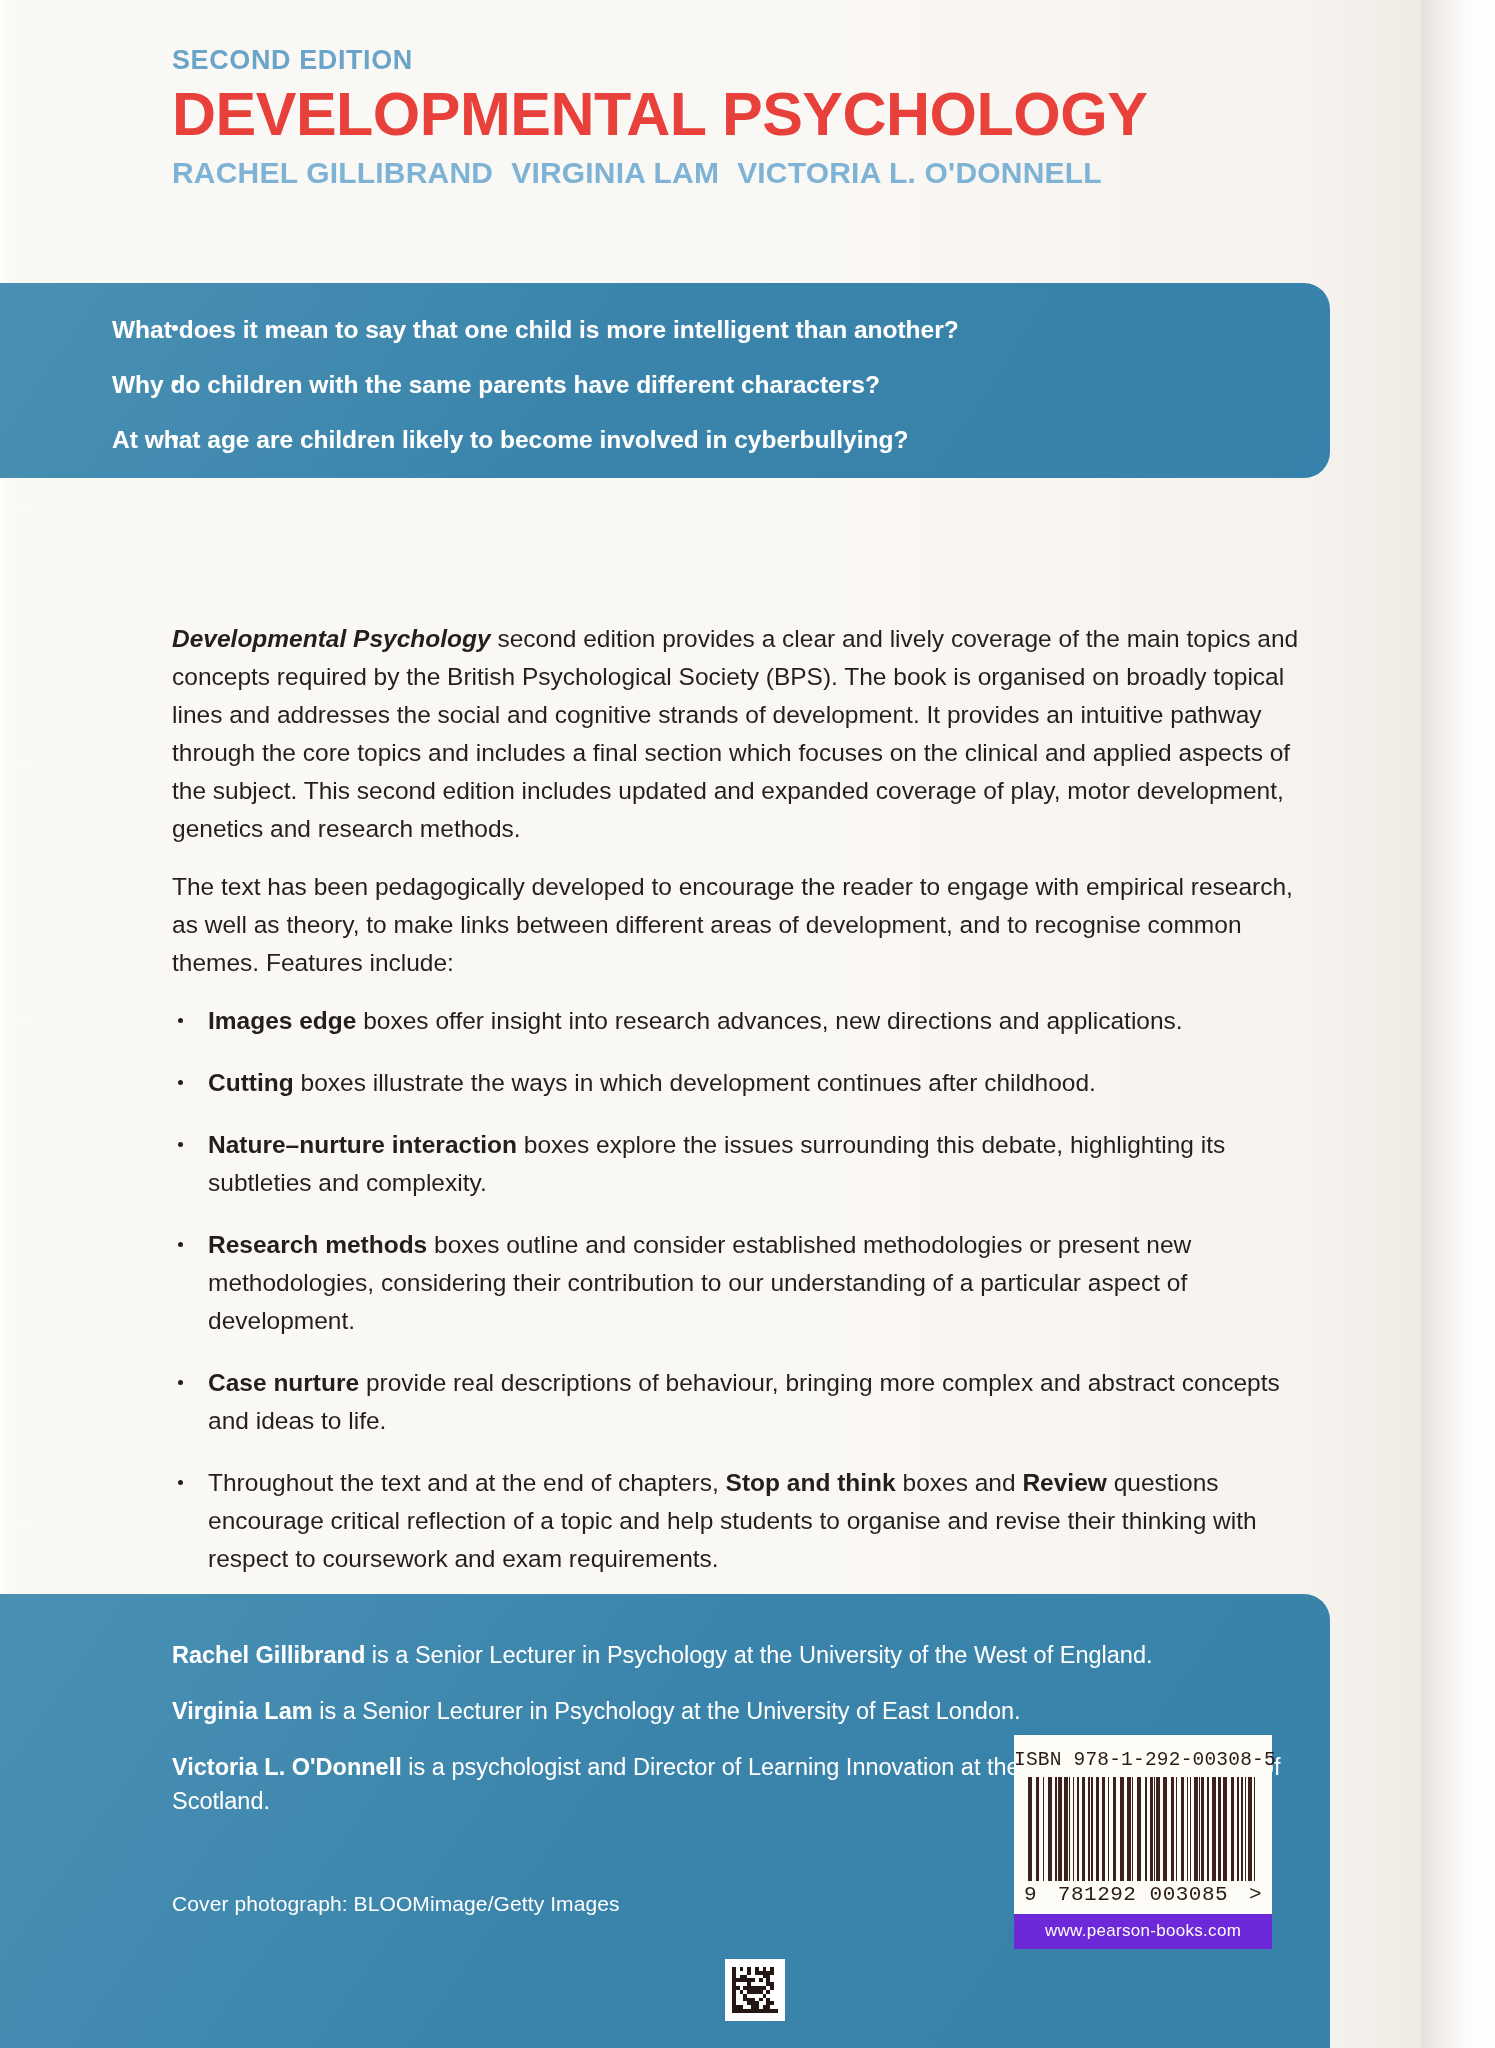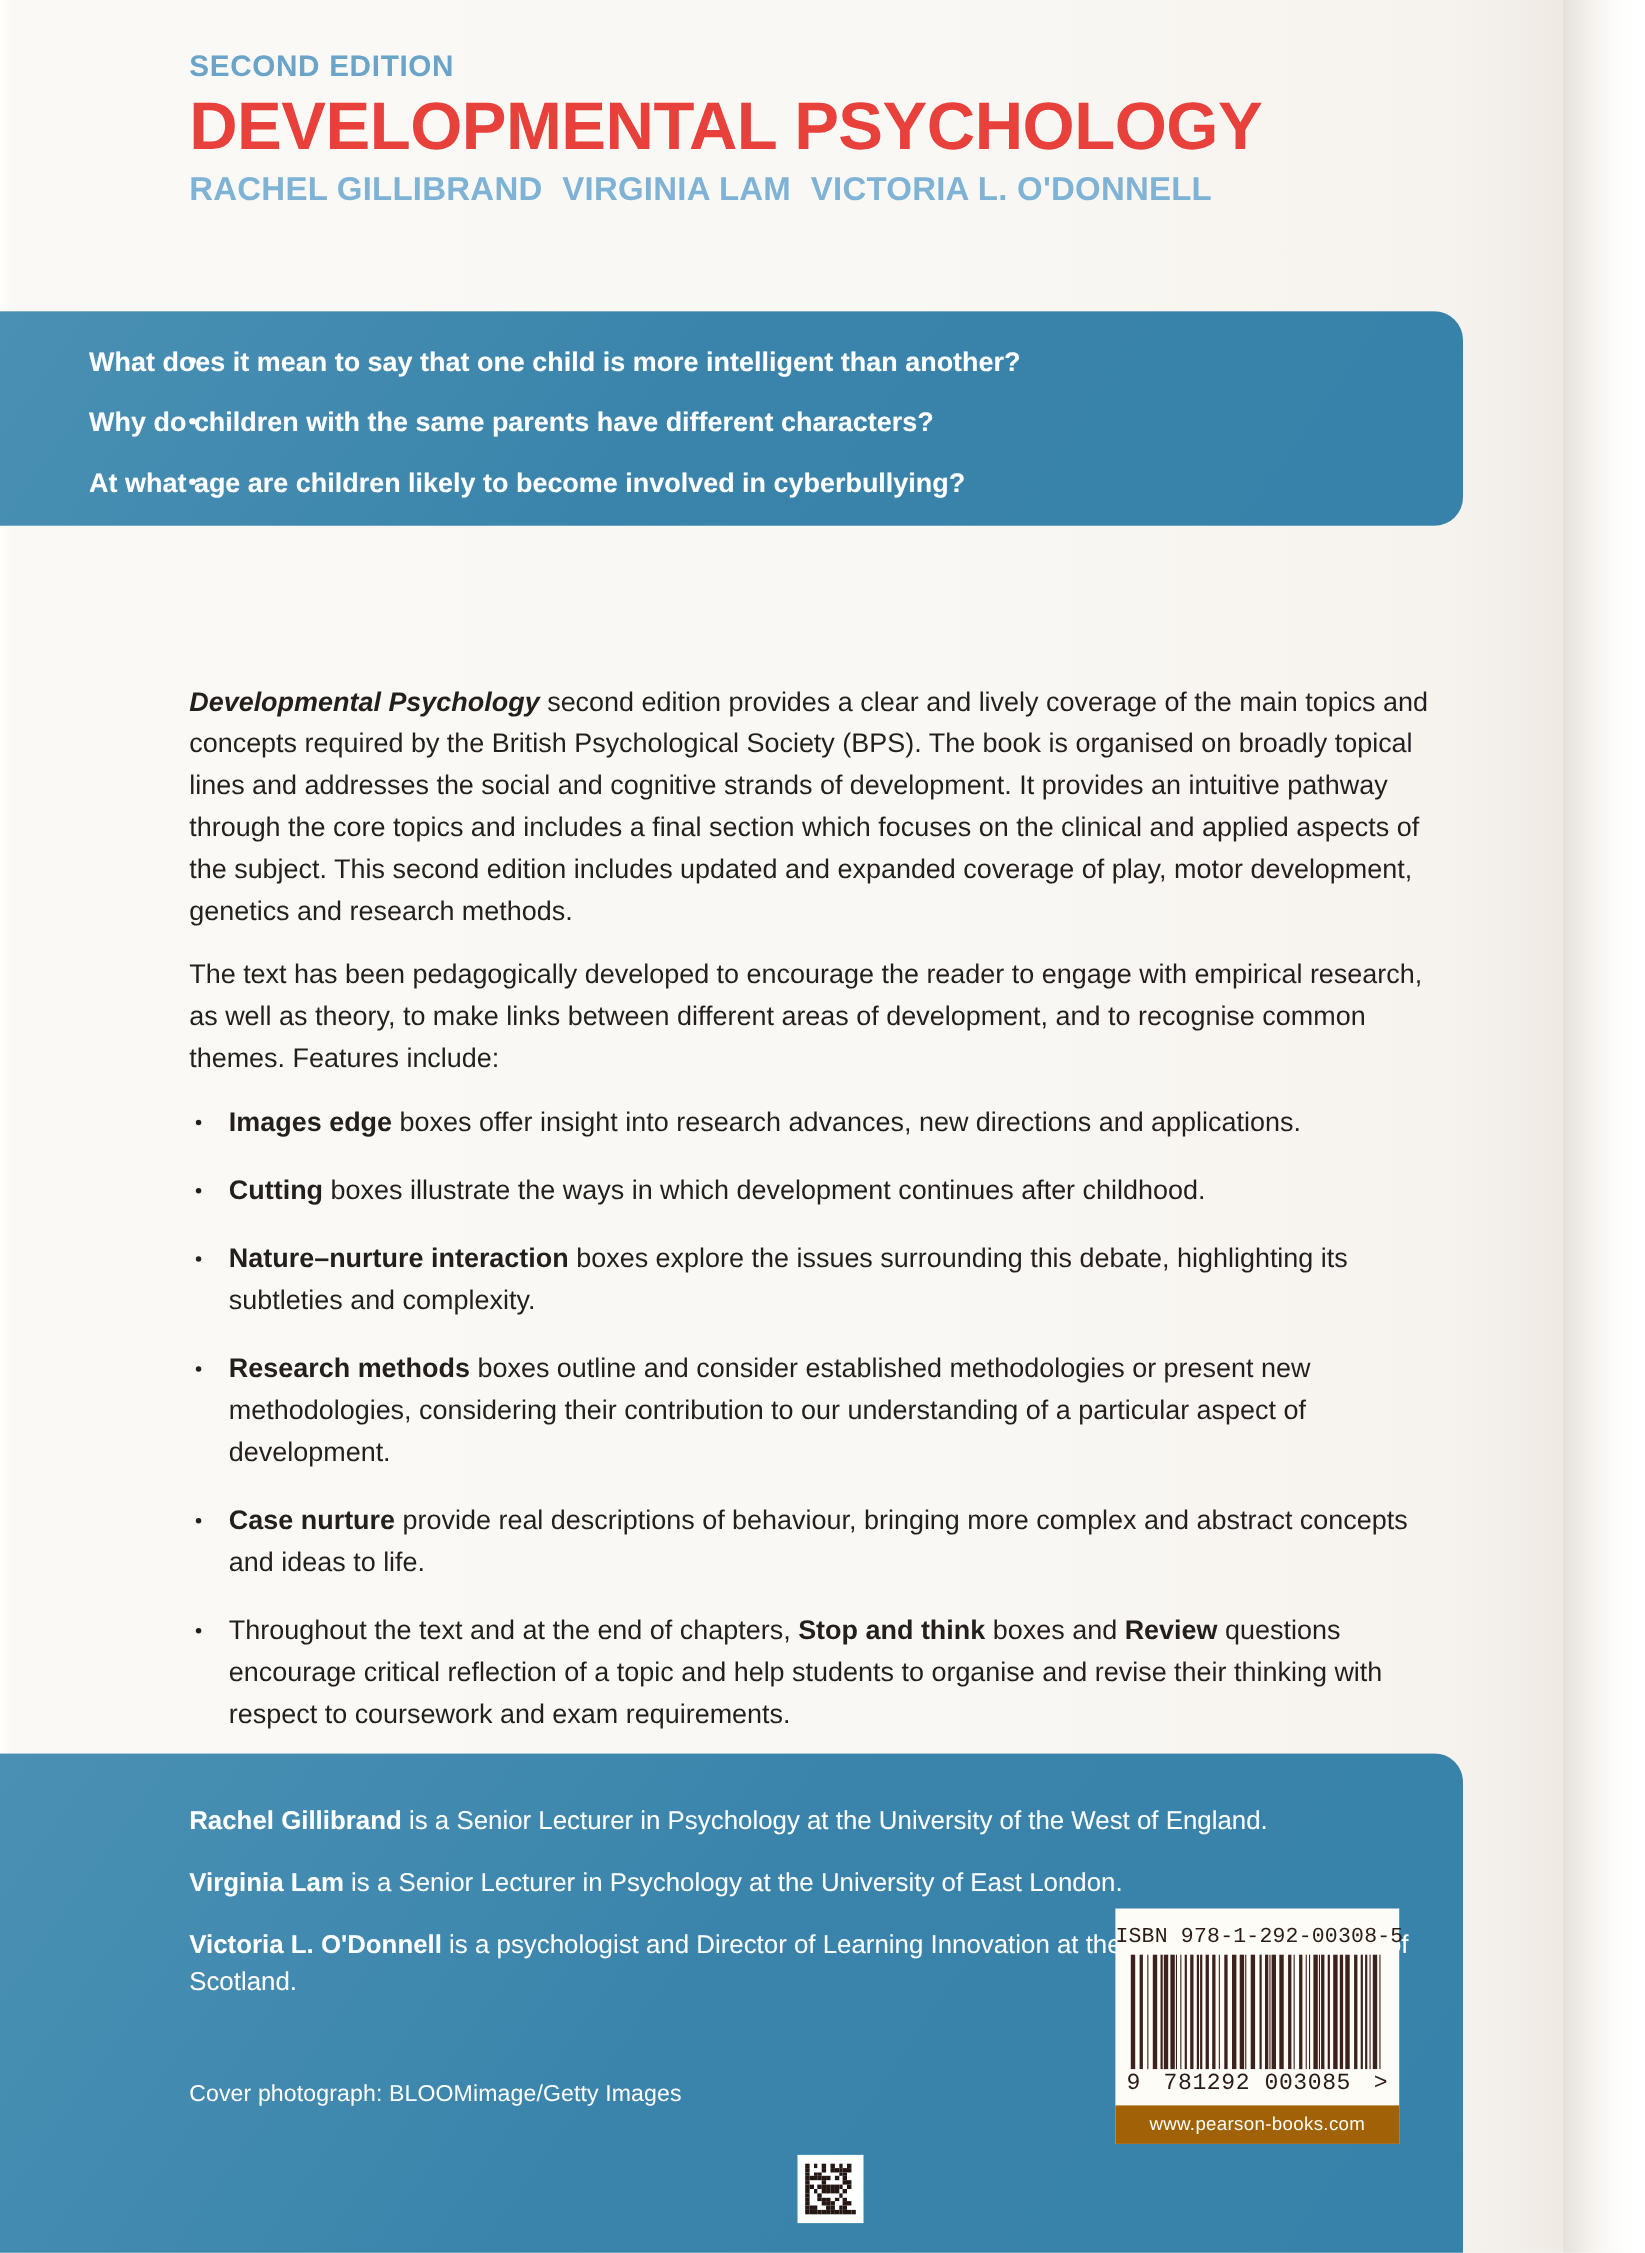--- a/index.html
+++ b/index.html
@@ -93,21 +93,21 @@
   #questions-list {
     margin: 0;
     padding: 32px 0 0 0;
     list-style: none;
   }
   #questions-list li {
     position: relative;
     font-size: 24.5px;
     font-weight: bold;
     line-height: 1.2;
-    padding: 0 40px 0 81px;
+    padding: 0 40px 0 112px;
     margin-bottom: 25.5px;
     white-space: nowrap;
     text-shadow: 0 0 1px rgba(255,255,255,0.25);
   }
   #questions-list li .dot {
     position: absolute;
     left: 172px;
     top: 10px;
     width: 6px; height: 6px;
     background: #ffffff;
@@ -217,21 +217,21 @@
   #barcode-digits {
     font-family: "Liberation Mono", monospace;
     font-size: 21px;
     color: #2a1b16;
     padding: 2px 10px 8px 10px;
     display: flex;
     justify-content: space-between;
     letter-spacing: 0.5px;
   }
   #pearson-bar {
-    background: #a16207;
+    background: #6d28d9;
     color: #fdfcf7;
     font-size: 17px;
     text-align: center;
     padding: 7px 0 8px 0;
     letter-spacing: 0.3px;
   }
 
   
   #datamatrix {
     position: absolute;

